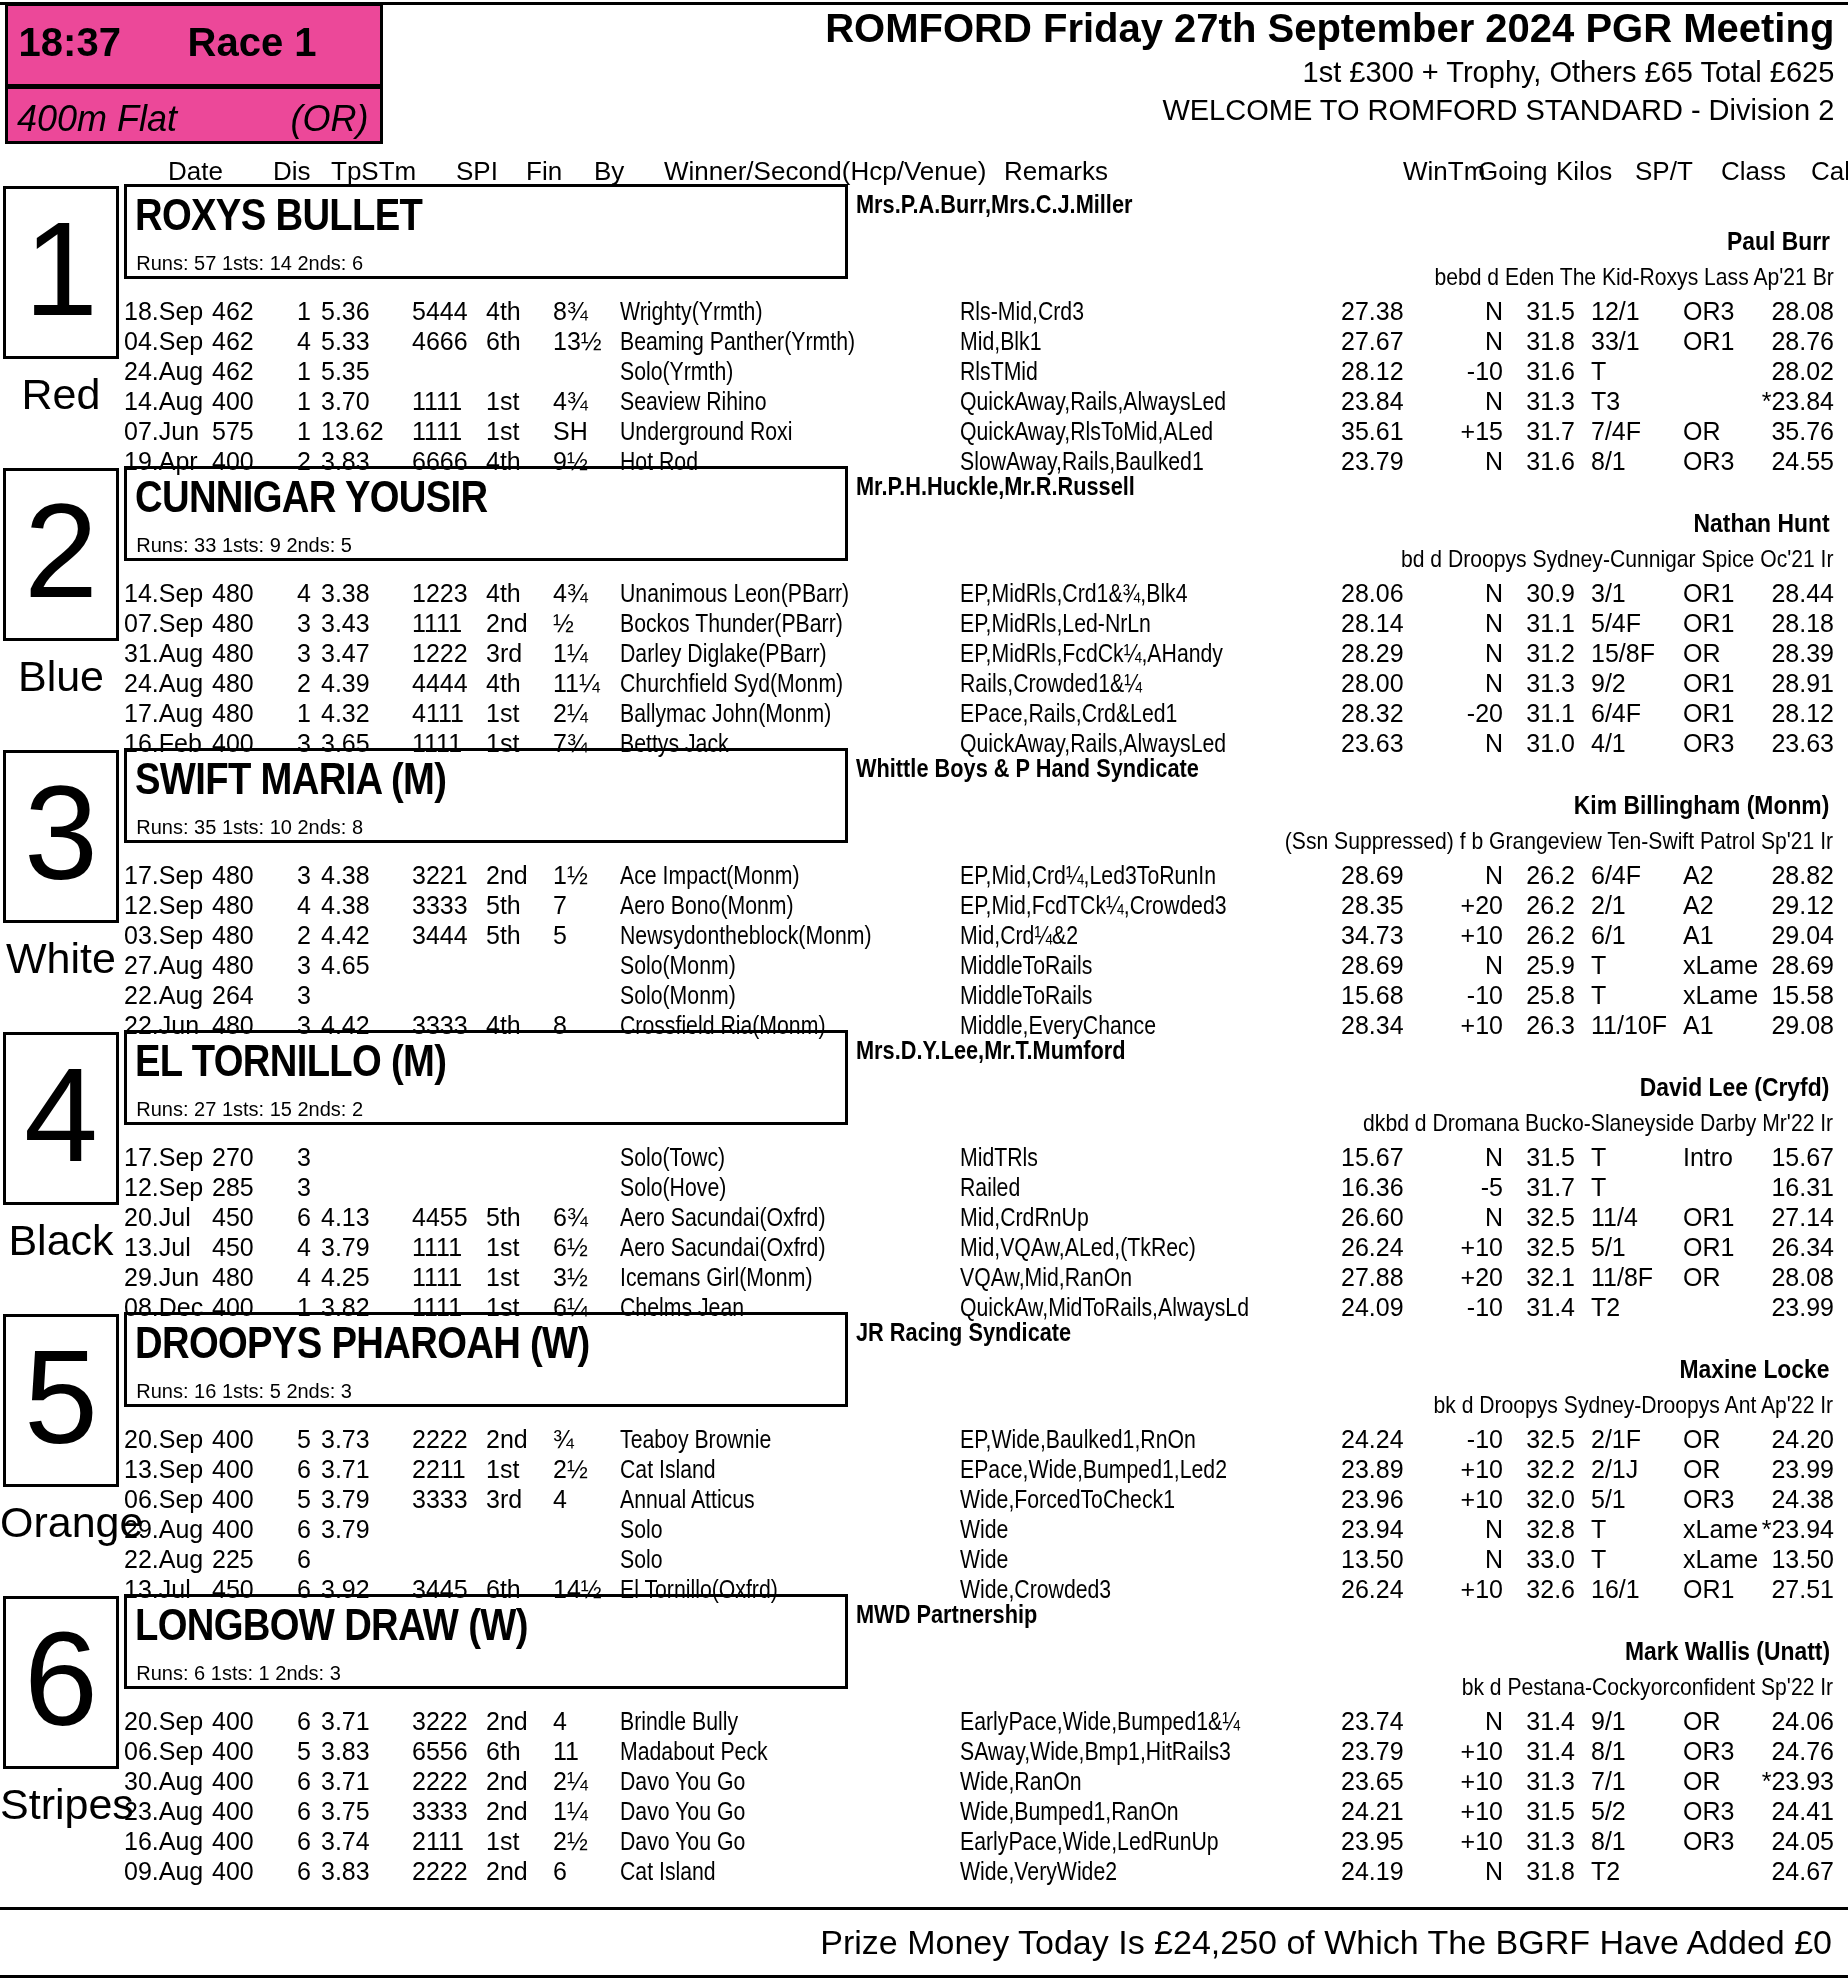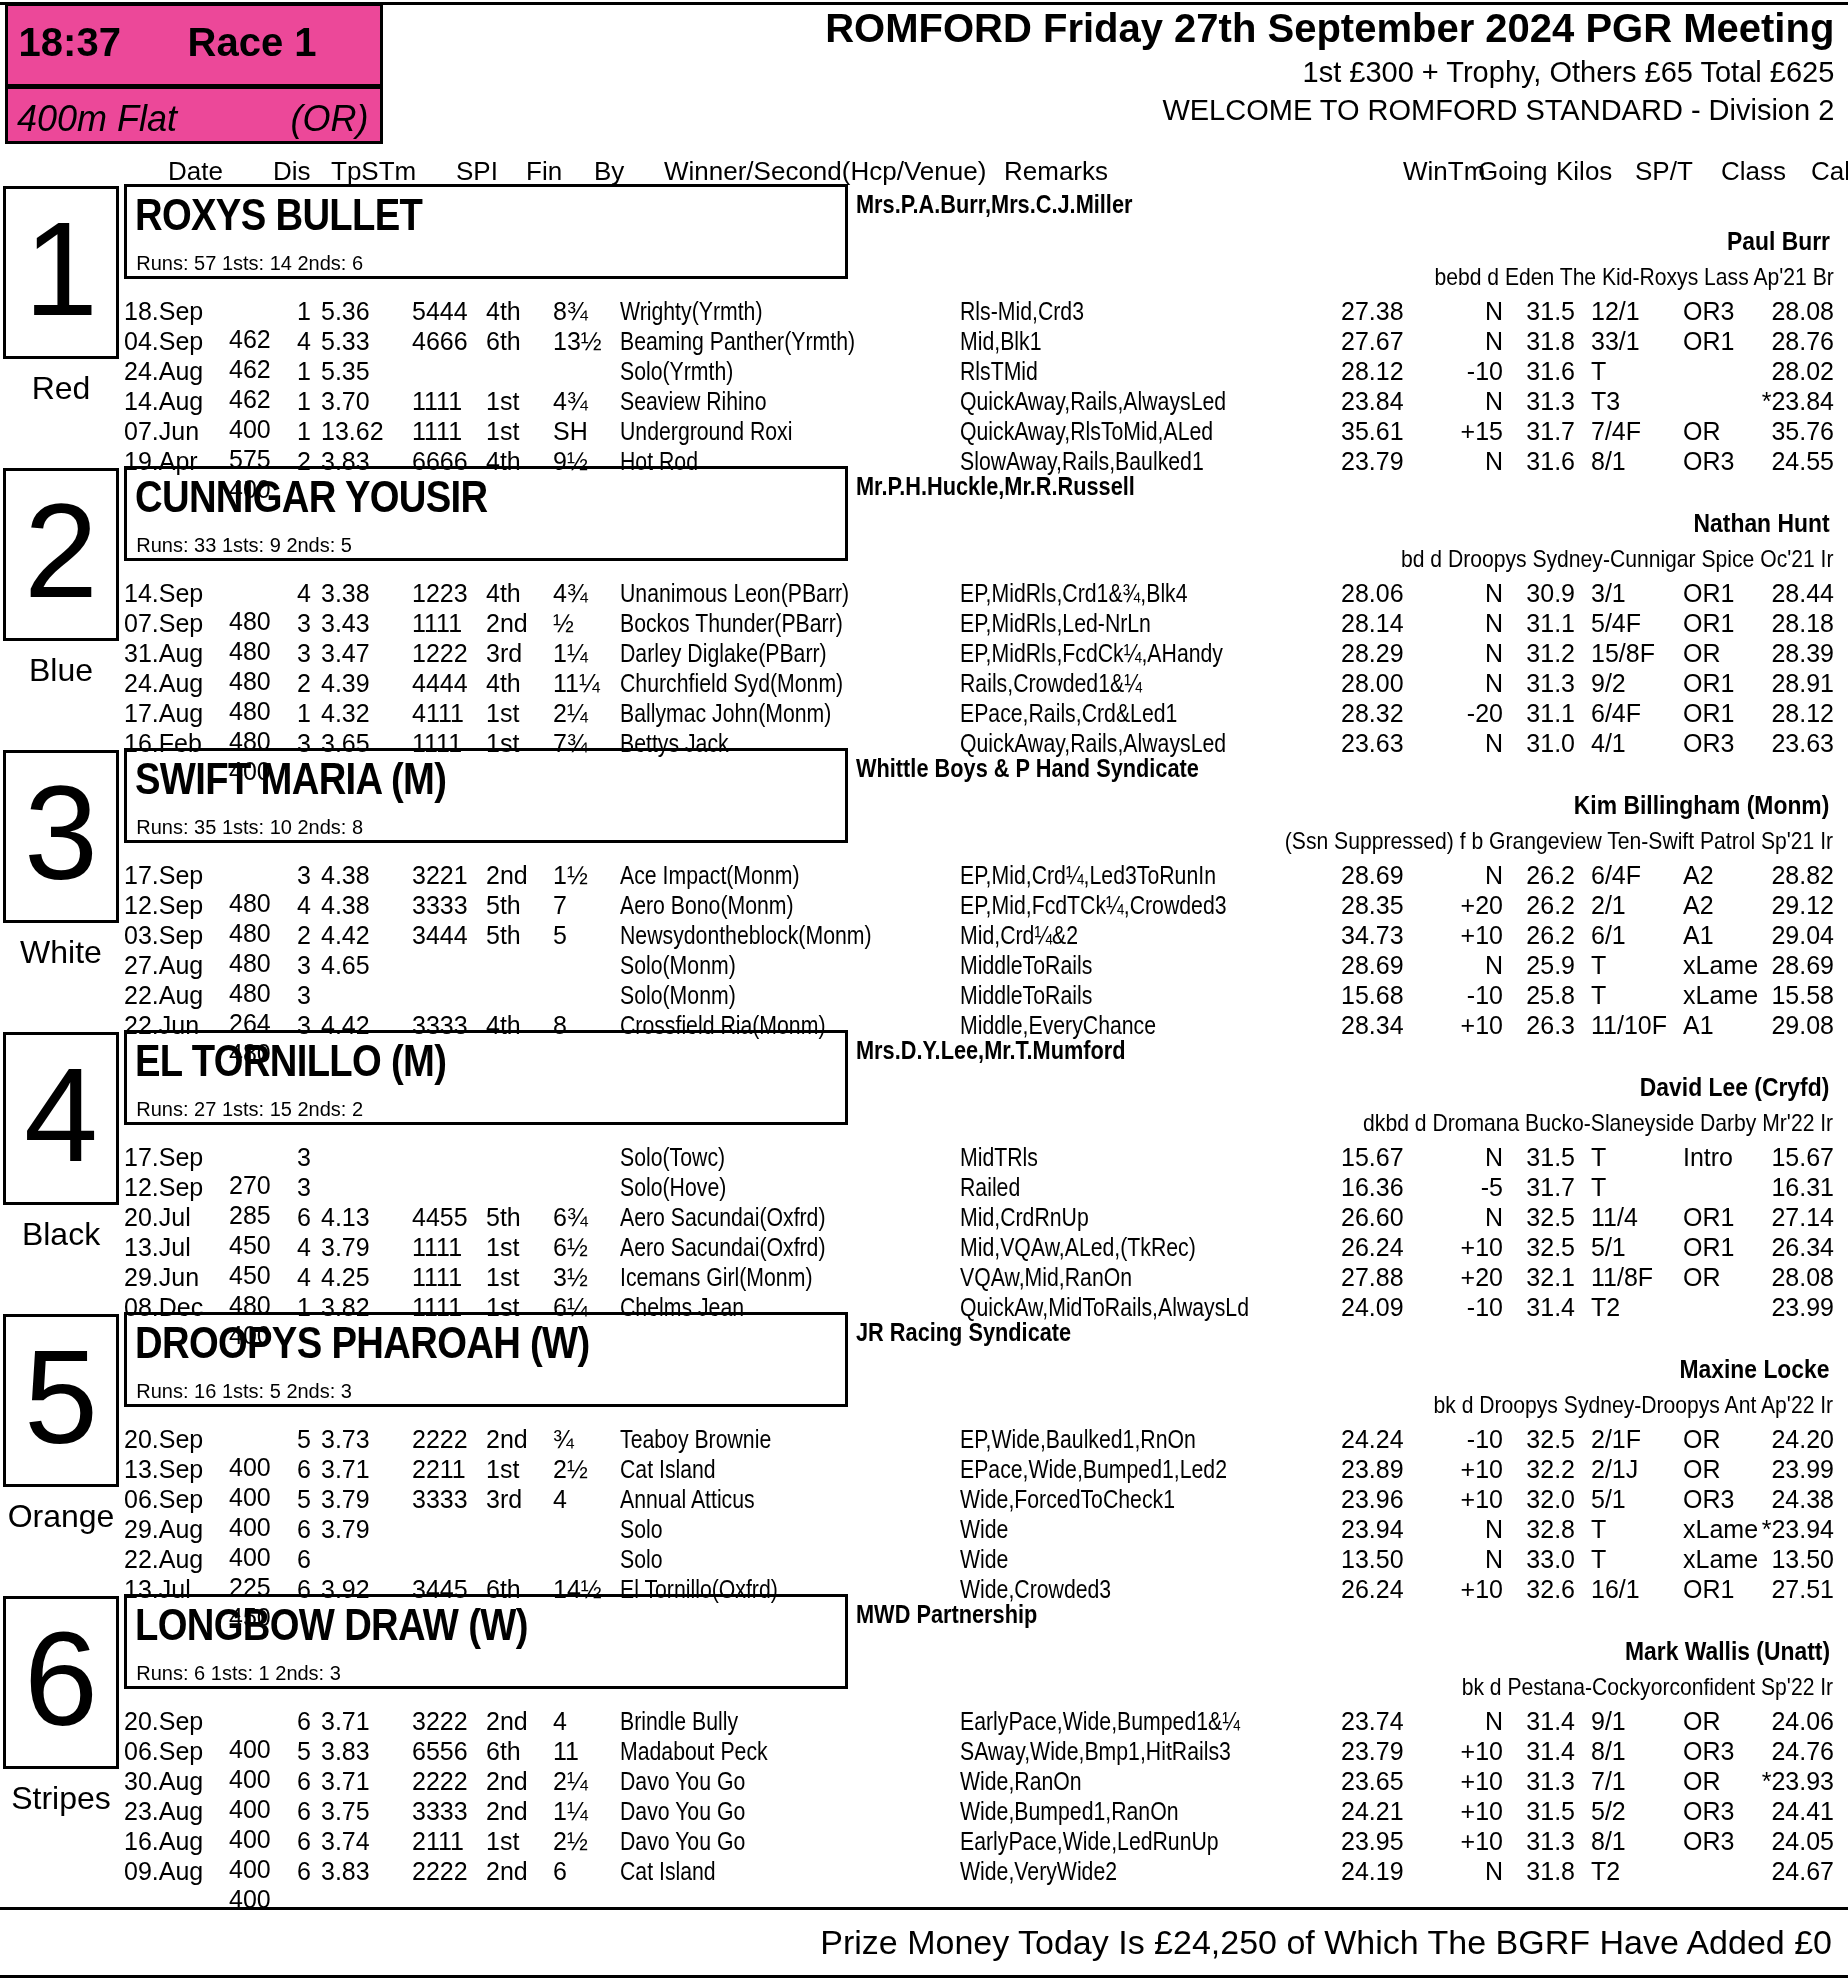--- a/index.html
+++ b/index.html
@@ -30,36 +30,36 @@
 
   .colhead{top:156px;left:0;width:1780px;height:26px;font-size:26px;margin-left:44px;}
   .ch{position:absolute;top:0;white-space:nowrap;}
 
   .runners{top:184px;left:0;width:1849px;}
   .runner{position:relative;height:282px;}
 
   .trapbox{position:absolute;left:3.1px;top:1.5px;width:116px;height:173px;
     border:3.9px solid #000;box-sizing:border-box;text-align:center;}
   .trapbox span{display:block;font-size:133px;line-height:160px;}
-  .trapcolor{position:absolute;left:0px;top:186px;width:122px;text-align:center;font-size:32px;}
+  .trapcolor{position:absolute;left:0px;top:186px;width:122px;text-align:center;font-size:43px;}
 
   .namebox{position:absolute;left:124px;top:0;width:724px;height:95px;
     border:3.9px solid #000;box-sizing:border-box;text-decoration:underline;}
   .dogname{position:absolute;left:7.7px;top:1.5px;font-size:45px;font-weight:bold;letter-spacing:-0.8px;}
   .runs{position:absolute;left:9.3px;top:65px;font-size:20px;white-space:nowrap;}
 
   .owner{position:absolute;left:856px;top:6.2px;font-size:25.6px;font-weight:bold;}
   .trainer{position:absolute;right:19.4px;top:42px;font-size:26px;font-weight:bold;}
   .breeding{position:absolute;right:15.5px;top:79px;font-size:24px;}
 
   .formlines{position:absolute;top:113px;left:0;width:1849px;}
   .frow{position:relative;height:30px;}
   .fc{position:absolute;top:0;font-size:25px;white-space:nowrap;}
   .f-date{left:124px;}
-  .f-dis{left:229px;margin-top:28px;}
+  .f-dis{left:212px;}
   .f-tp{left:297px;}
   .f-stm{left:321px;}
   .f-spi{left:412px;}
   .f-fin{left:486px;}
   .f-by{left:553px;}
   .f-winner{left:620px;transform:scaleX(.85);transform-origin:0 0;}
   .f-remarks{left:960px;transform:scaleX(.85);transform-origin:0 0;}
   .f-wintm{left:1341px;width:93px;text-align:left;}
   .f-going{left:1437px;width:66px;text-align:right;}
   .f-kilos{left:1507px;width:68px;text-align:right;}

